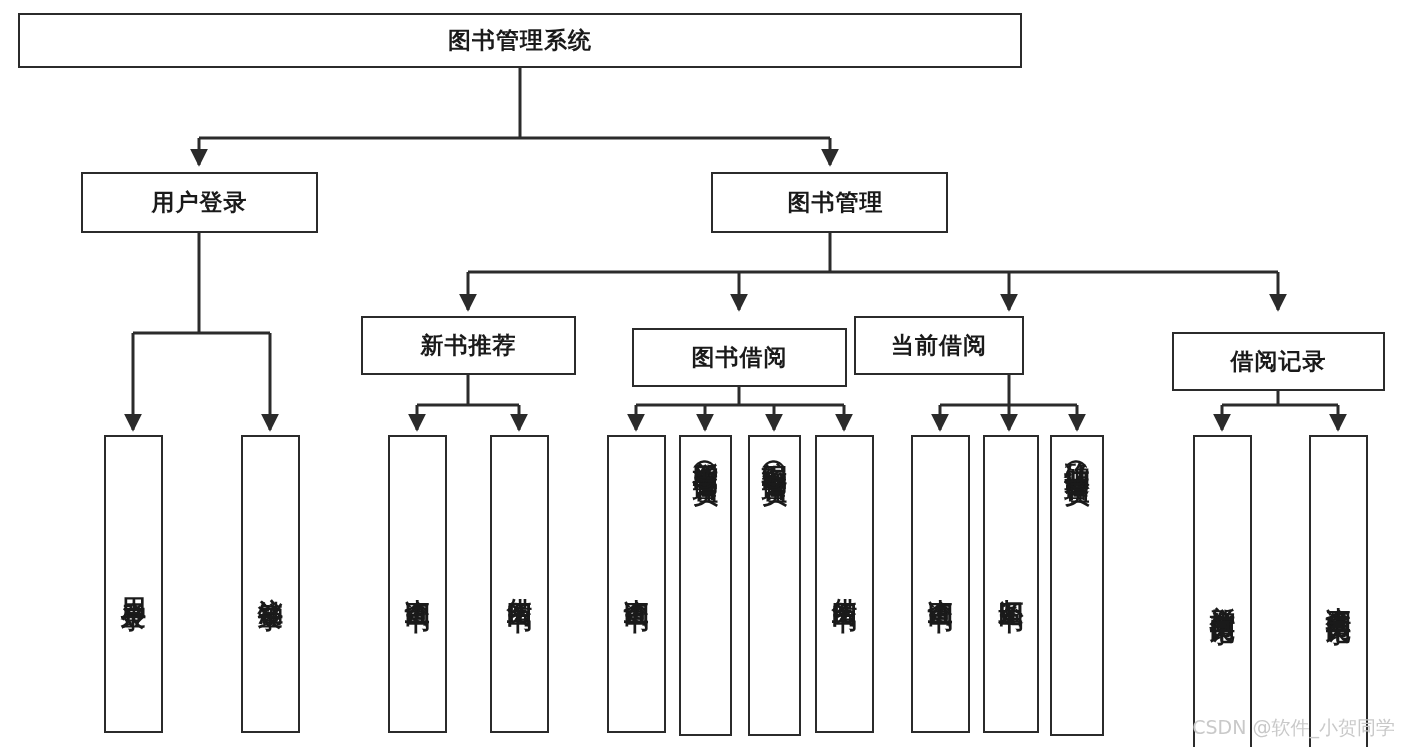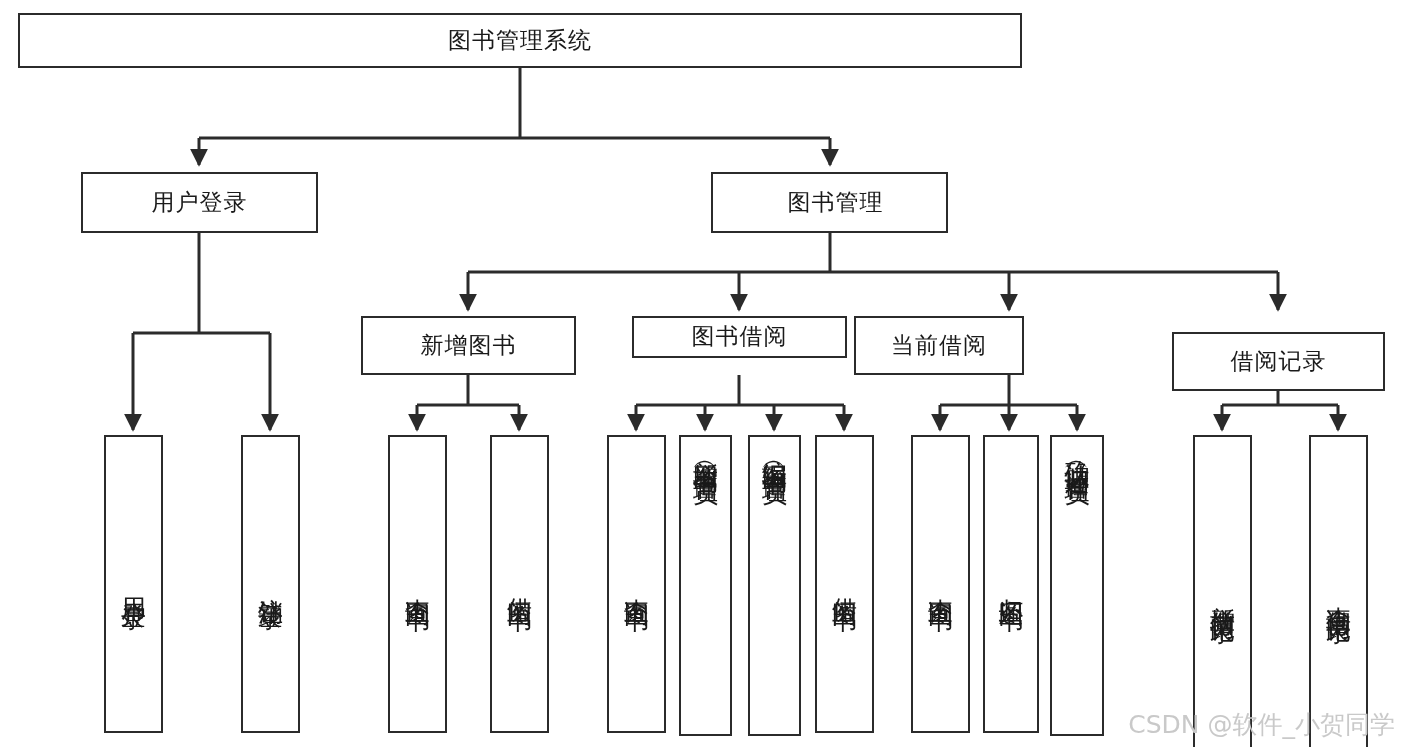--- a/index.html
+++ b/index.html
@@ -27,20 +27,21 @@
   }
   .node {
     position: absolute;
     box-sizing: border-box;
     border: 2px solid #2b2b2b;
     background: #ffffff;
     display: flex;
     align-items: center;
     justify-content: center;
     z-index: 3;
+    font-weight: bold;
   }
   .node-label {
     color: #1a1a1a;
     letter-spacing: 1px;
     line-height: 1.18;
     text-align: center;
     white-space: nowrap;
   }
   
   .node.horiz .node-label {
@@ -64,21 +65,21 @@
     white-space: nowrap;
   }
   .node.vert.centered {
     align-items: center;
     padding-top: 0;
   }
   #watermark {
     position: absolute;
     right: 10px;
     bottom: 6px;
-    font-size: 25px;
+    font-size: 19px;
     color: #c9c9c9;
     white-space: nowrap;
     z-index: 6;
     font-family: "DejaVu Sans", "Liberation Sans", sans-serif;
     margin-top: 8px;
   }
 </style>
 </head>
 <body>
 
@@ -140,23 +141,23 @@
   </div>
 
   <div class="node horiz" style="left:81px; top:172px; width:237px; height:61px;">
     <span class="node-label">用户登录</span>
   </div>
   <div class="node horiz" style="left:711px; top:172px; width:237px; height:61px;padding-left:12px;">
     <span class="node-label">图书管理</span>
   </div>
 
   <div class="node horiz" style="left:361px; top:316px; width:215px; height:59px;">
-    <span class="node-label">新增图书</span>
-  </div>
-  <div class="node horiz" style="left:632px; top:316px; width:215px; height:42px;">
+    <span class="node-label">新书推荐</span>
+  </div>
+  <div class="node horiz" style="left:632px; top:328px; width:215px; height:59px;">
     <span class="node-label">图书借阅</span>
   </div>
   <div class="node horiz" style="left:854px; top:316px; width:170px; height:59px;">
     <span class="node-label">当前借阅</span>
   </div>
   <div class="node horiz" style="left:1172px; top:316px; width:213px; height:59px;margin-top:16px;">
     <span class="node-label">借阅记录</span>
   </div>
 
   <div class="node vert centered" style="left:104px; top:435px; width:59px; height:298px;">

